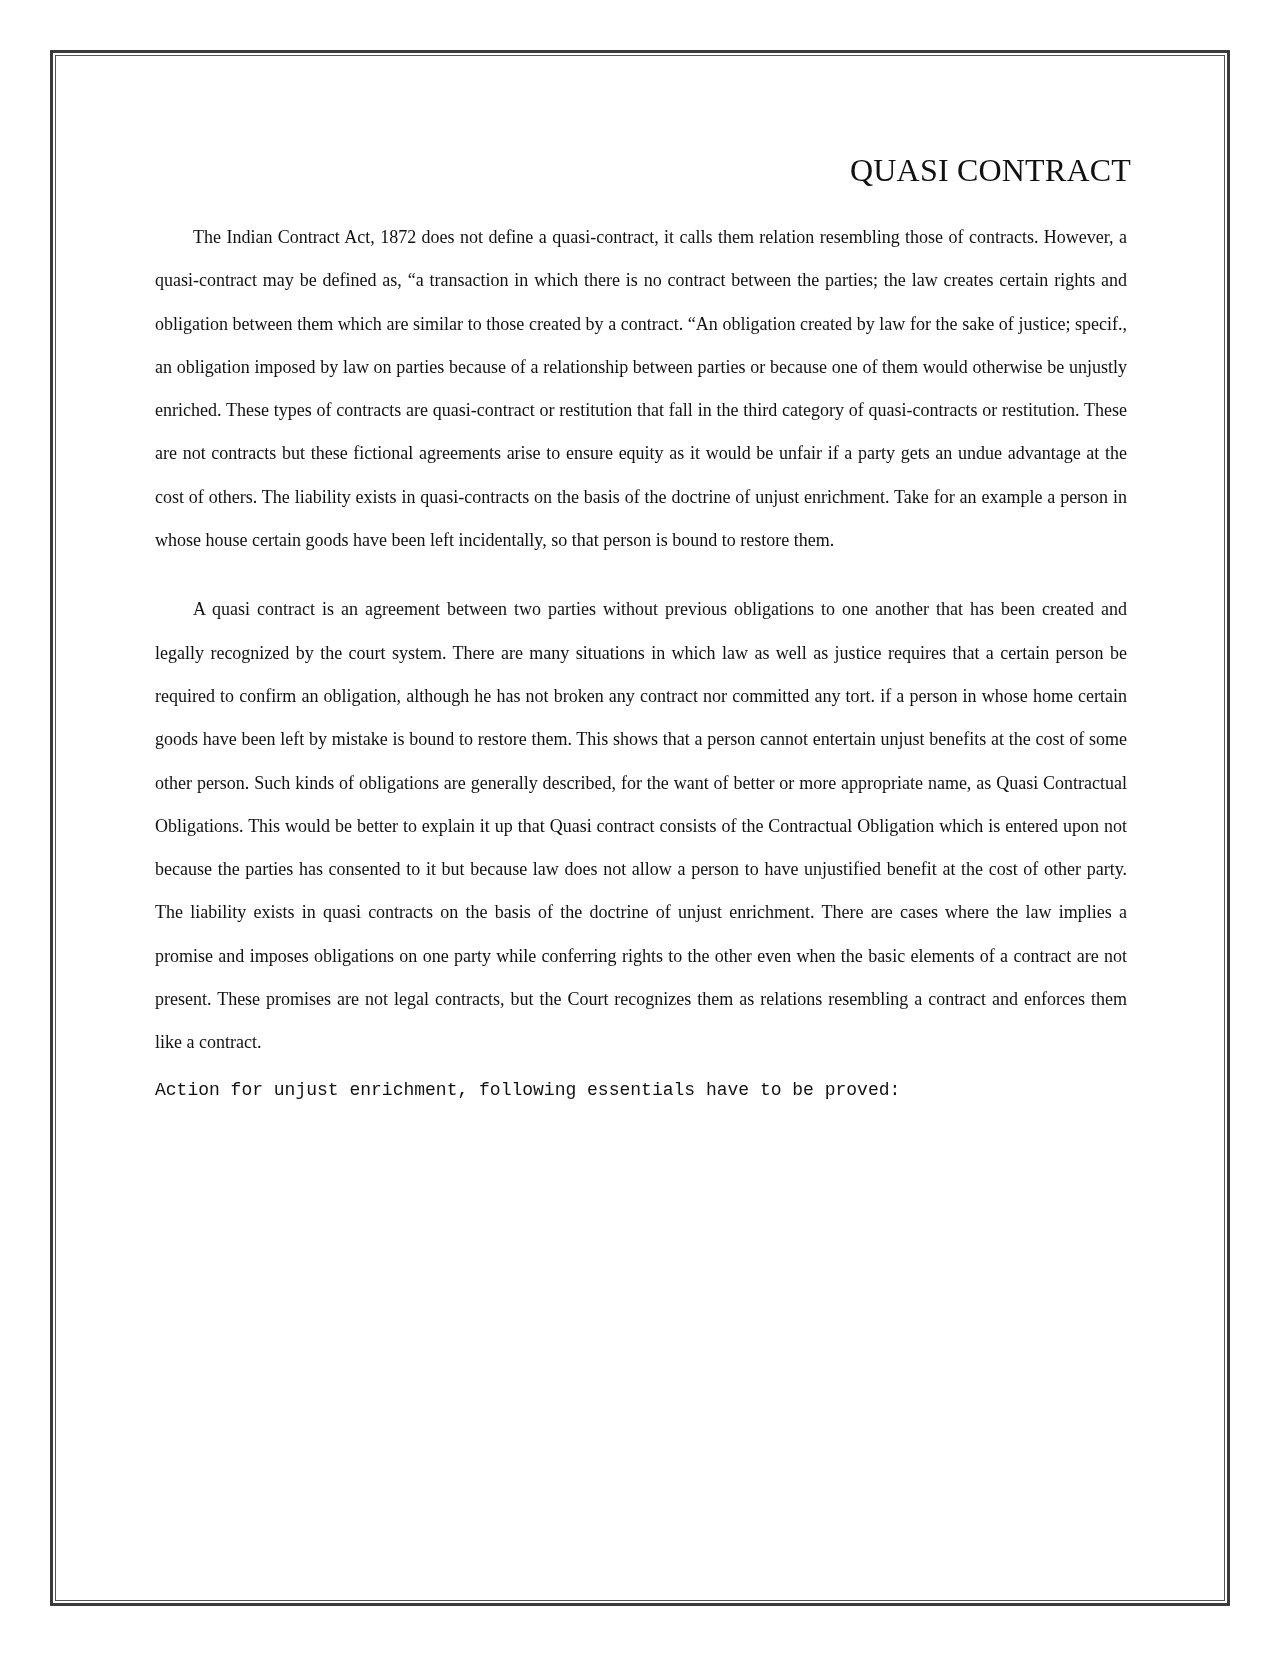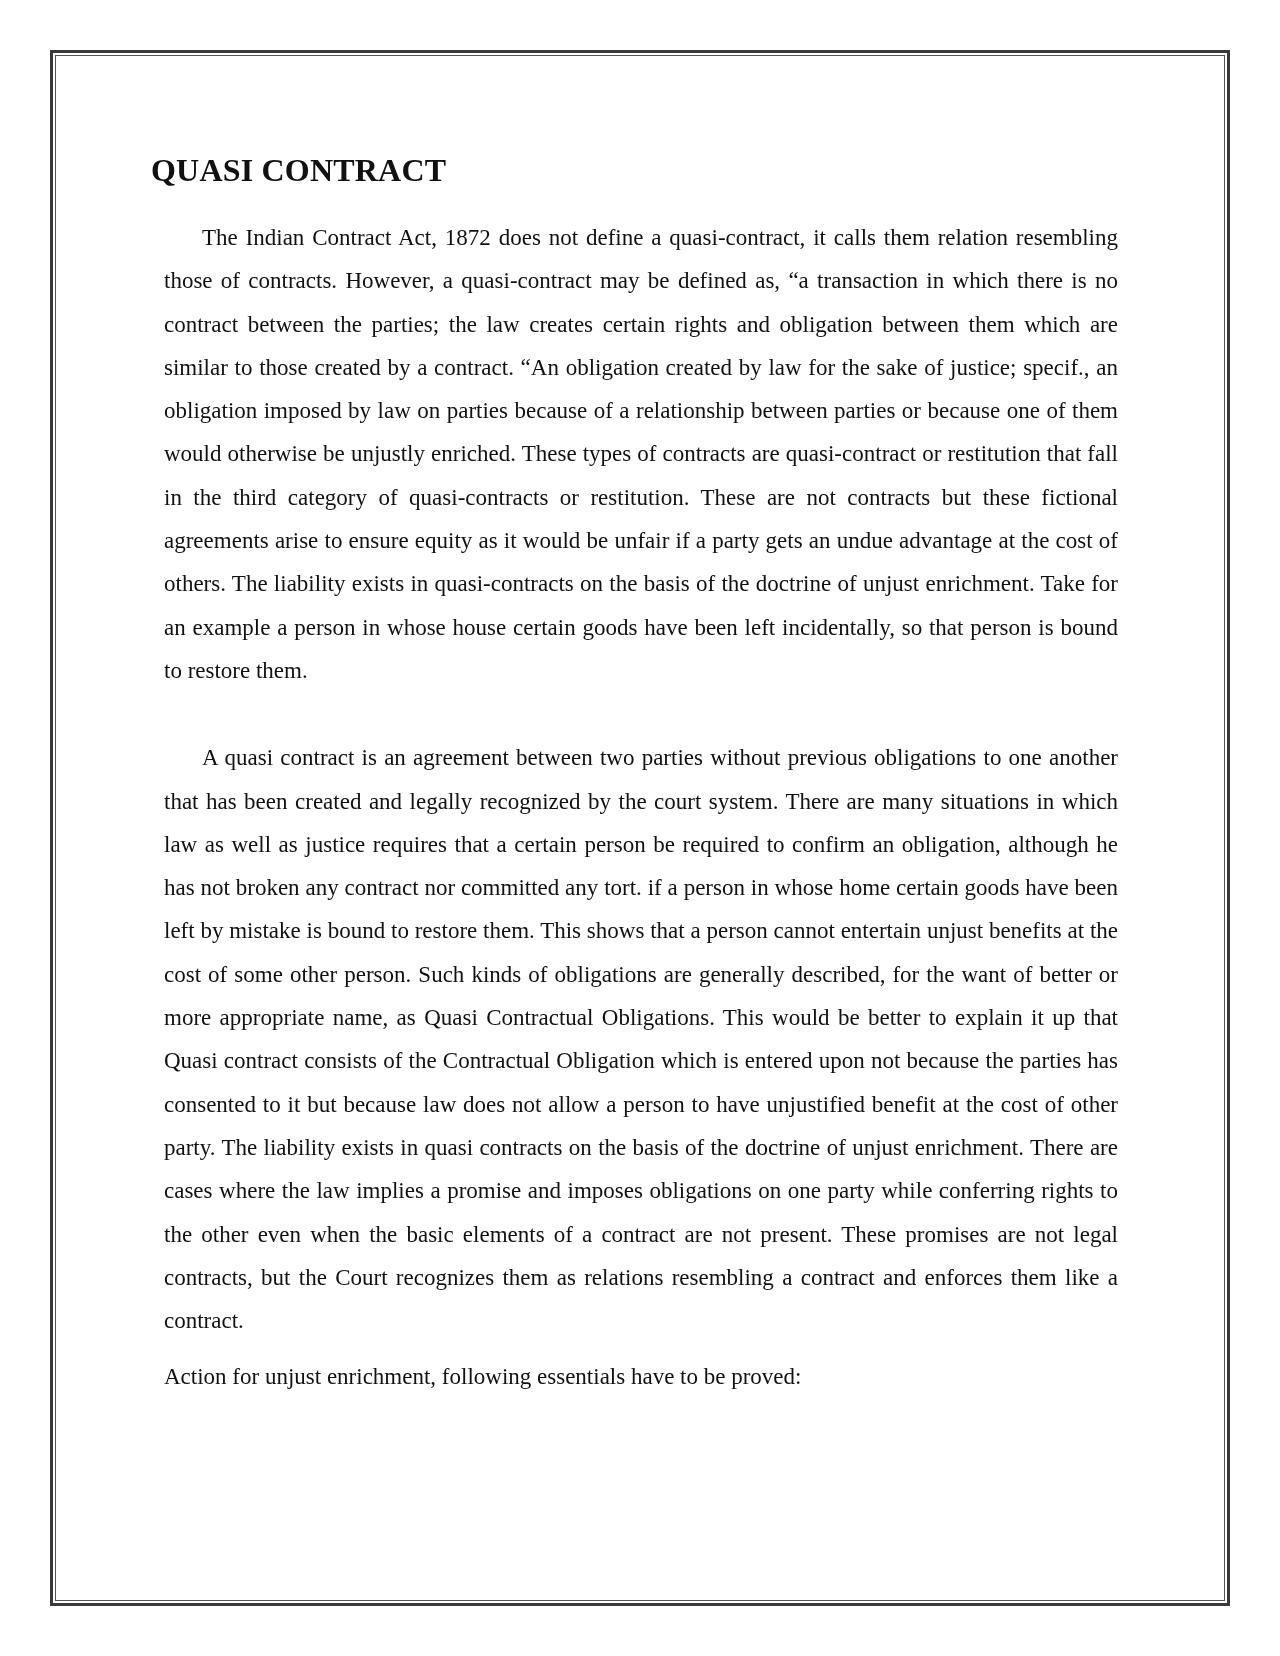--- a/index.html
+++ b/index.html
@@ -32,42 +32,43 @@
     bottom: 2px;
     border: 1px solid #555555;
   }
   .content {
     position: absolute;
     left: 151px;
     top: 148px;
     width: 980px;
   }
   .title {
-    text-align: left;
-    font-weight: bold;
+    text-align: right;
+    font-weight: normal;
     font-size: 32px;
     line-height: 44px;
     margin: 0 0 24px 0;
     letter-spacing: 0.2px;
   }
   .heading {
     font-weight: bold;
     font-size: 26px;
     line-height: 36px;
     margin: 0 0 8px 0;
   }
   .para {
-    font-size: 23px;
+    font-size: 18px;
     line-height: 43.3px;
     text-align: justify;
     text-indent: 38px;
-    margin: 13px;
+    margin: 4px;
   }
   .para.no-indent {
     text-indent: 0;
+    font-family: Liberation Mono, monospace;
   }
   .section-gap {
     height: 18px;
   }
 </style>
 </head>
 <body>
 
 <div class="page-border-outer">
   <div class="page-border-inner"></div>

